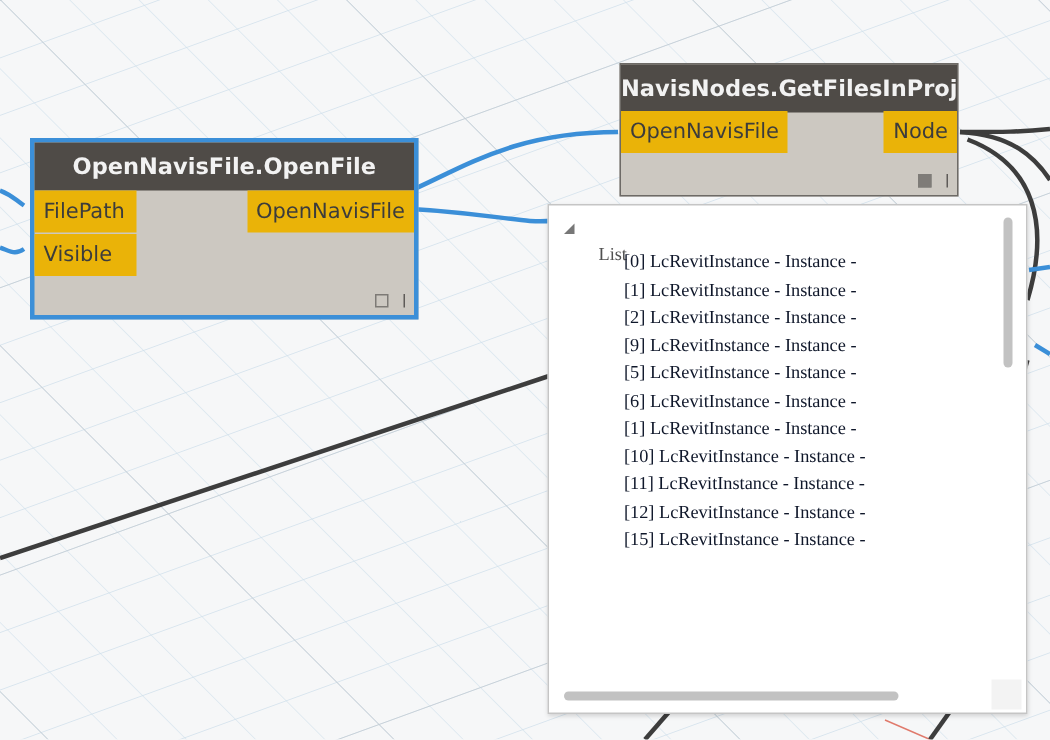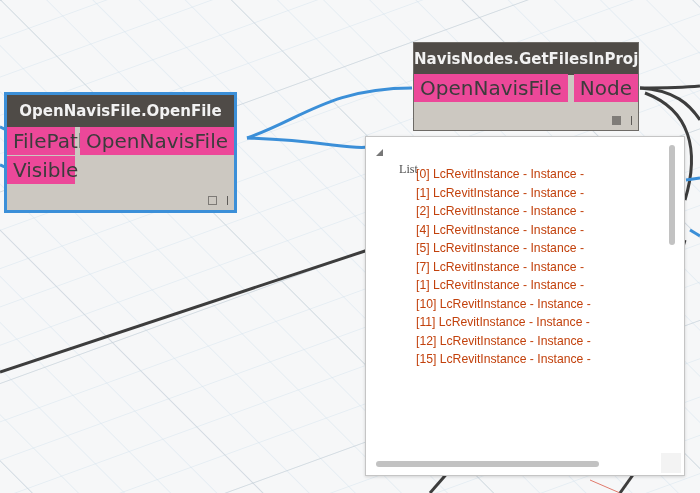--- a/index.html
+++ b/index.html
@@ -1,31 +1,31 @@
 <!DOCTYPE html>
 <html><head>
 <meta charset="utf-8">
 <style>
   html,body{margin:0;padding:0;}
   body{width:700px;height:493px;overflow:hidden;position:relative;background:#f6f7f8;font-family:"DejaVu Sans","Liberation Sans",sans-serif;}
   #canvas-bg{position:absolute;left:0;top:0;width:700px;height:493px;}
   .node{position:absolute;background:#ccc8c1;border:1px solid #6d6a66;box-sizing:border-box;}
   .node.selected{border:3px solid #3b8fd8;}
   .node-title{background:#4f4b47;color:#f2f2f2;font-weight:bold;font-size:15px;text-align:center;height:32px;line-height:32px;white-space:nowrap;overflow:hidden;}
-  .port{position:absolute;background:#ec4899;color:#3c3c3c;font-size:20px;height:28px;line-height:28px;padding:0 6px;box-sizing:border-box;white-space:nowrap;}
+  .port{position:absolute;background:#eab308;color:#3c3c3c;font-size:14px;height:28px;line-height:28px;padding:0 6px;box-sizing:border-box;white-space:nowrap;}
   .node-foot{position:absolute;right:6px;bottom:5px;display:flex;align-items:center;gap:10px;}
   .chk{width:9px;height:9px;border:1px solid #7d7a76;box-sizing:border-box;}
   .chk.filled{background:#7f7c78;border-color:#7f7c78;}
   .bar{width:1px;height:9px;background:#5e5b58;}
   #preview{position:absolute;left:365px;top:136px;width:320px;height:340px;background:#fff;border:1px solid #c5c5c5;box-shadow:0 1px 3px rgba(0,0,0,.15);box-sizing:border-box;overflow:hidden;}
   .tree-root{position:absolute;left:10px;top:8px;font-family:"DejaVu Sans Mono","Liberation Mono",monospace;font-size:12.2px;color:#505050;}
   .tri{position:absolute;left:0;top:4px;width:0;height:0;border-left:7px solid transparent;border-bottom:7px solid #777;}
   .root-label{position:absolute;left:23px;top:17px;font-family:Liberation Serif, serif;}
   .items{position:absolute;left:50px;top:28px;width:250px;height:290px;overflow:hidden;}
-  .item{height:18.5px;line-height:18.5px;white-space:nowrap;font-family:Liberation Sans, sans-serif;font-size:12.2px;color:#c2410c;}
+  .item{height:18.5px;line-height:18.5px;white-space:nowrap;font-family:Liberation Serif, serif;font-size:12.2px;color:#0f172a;}
   .vscroll{position:absolute;left:303px;top:8px;width:6px;height:100px;background:#c2c2c2;border-radius:3px;}
   .hscroll{position:absolute;left:10px;top:324px;width:223px;height:6px;background:#c2c2c2;border-radius:3px;}
   .corner{position:absolute;left:295px;top:316px;width:20px;height:20px;background:#f3f3f3;}
 </style>
 </head>
 <body>
 
 <svg id="canvas-bg" viewBox="0 0 700 493">
   <defs>
     <pattern id="g1" width="36" height="36" patternUnits="userSpaceOnUse" patternTransform="rotate(-20) skewX(25)">
@@ -52,21 +52,21 @@
   <g fill="none" stroke="#3b8fd8" stroke-width="3">
     <path d="M0 127 C 8 130, 10 133, 16 137"></path>
     <path d="M0 165 C 8 168, 10 170, 16 166"></path>
     <path d="M247 138 C 320 140, 350 150, 368 147"></path>
     <path d="M247 138 C 300 120, 330 88, 412 88"></path>
     <path d="M686 180 L700 178"></path>
     <path d="M690 230 L700 236"></path>
   </g>
 </svg>
 
-<div class="node selected" style="left:4px;top:92px;width:233px;height:121px;">
+<div class="node selected" style="left:20px;top:92px;width:259px;height:121px;">
   <div class="node-title">OpenNavisFile.OpenFile</div>
   <div class="port" style="left:0;top:32px;width:68px;">FilePath</div>
   <div class="port" style="left:0;top:61px;width:68px;">Visible</div>
   <div class="port" style="right:0;top:32px;">OpenNavisFile</div>
   <div class="node-foot">
     <div class="chk"></div>
     <div class="bar"></div>
   </div>
 </div>
 
@@ -82,23 +82,23 @@
 
 <div id="preview">
   <div class="tree-root">
     <span class="tri"></span>
     <span class="root-label">List</span>
   </div>
   <div class="items">
     <div class="item">[0] LcRevitInstance - Instance -</div>
     <div class="item">[1] LcRevitInstance - Instance -</div>
     <div class="item">[2] LcRevitInstance - Instance -</div>
-    <div class="item">[4] LcRevitInstance - Instance -</div>
+    <div class="item">[9] LcRevitInstance - Instance -</div>
     <div class="item">[5] LcRevitInstance - Instance -</div>
-    <div class="item">[7] LcRevitInstance - Instance -</div>
+    <div class="item">[6] LcRevitInstance - Instance -</div>
     <div class="item">[1] LcRevitInstance - Instance -</div>
     <div class="item">[10] LcRevitInstance - Instance -</div>
     <div class="item">[11] LcRevitInstance - Instance -</div>
     <div class="item">[12] LcRevitInstance - Instance -</div>
     <div class="item">[15] LcRevitInstance - Instance -</div>
   </div>
   <div class="vscroll"></div>
   <div class="hscroll"></div>
   <div class="corner"></div>
 </div>

